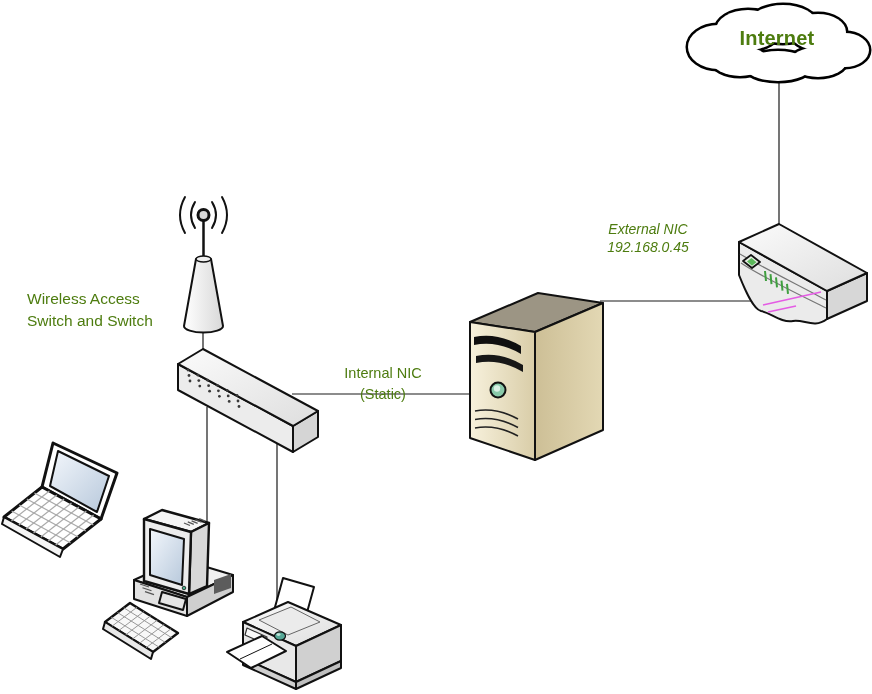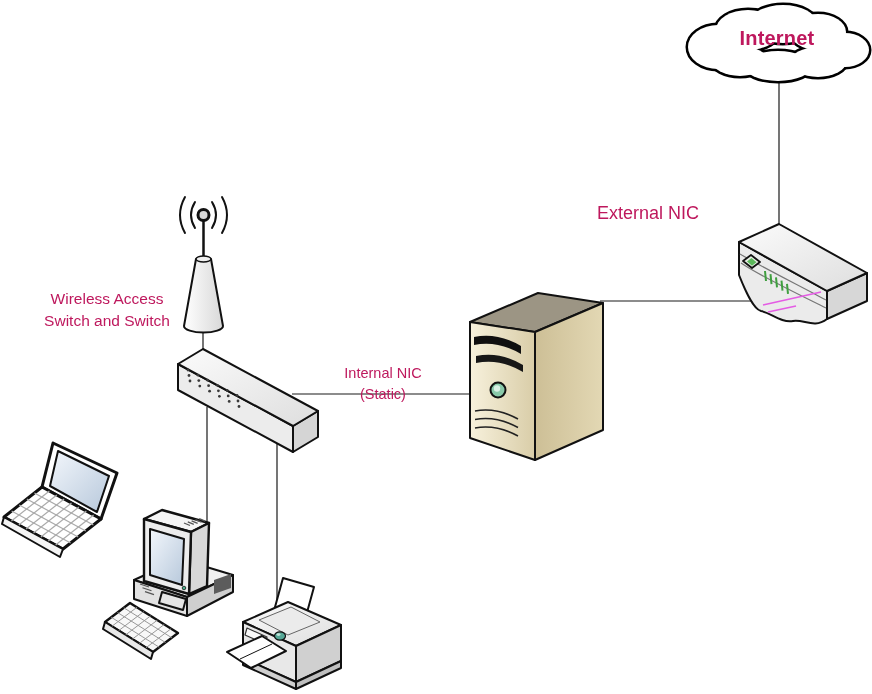--- a/index.html
+++ b/index.html
@@ -1,29 +1,29 @@
 <!DOCTYPE html>
 <html><head>
 <meta charset="utf-8">
 <style>
   html,body{margin:0;padding:0;background:#fff;}
   .stage{
     position:relative;width:872px;height:694px;background:#ffffff;overflow:hidden;
     font-family:"Liberation Sans", sans-serif;color:#1c1c1c;
   }
   .stage svg{position:absolute;left:0;top:0;}
-  .lbl{position:absolute;color:#be185d;}
+  .lbl{position:absolute;color:#4d7c0f;}
   .lbl div{white-space:nowrap;}
   .lbl-internet{left:692px;top:27px;width:170px;text-align:center;
     font-size:20px;font-weight:bold;line-height:23px;letter-spacing:.2px;}
-  .lbl-external{left:573px;top:204px;width:150px;text-align:center;
-    font-size:18px;line-height:18px;}
+  .lbl-external{left:573px;top:220px;width:150px;text-align:center;
+    font-size:14px;line-height:18px;font-style:italic;}
   .lbl-internal{left:308px;top:318px;width:150px;text-align:center;
     font-size:14.5px;line-height:21px;margin-top:45px;}
-  .lbl-wap{left:27px;top:288px;width:160px;text-align:center;
+  .lbl-wap{left:27px;top:288px;width:160px;text-align:left;
     font-size:15.5px;line-height:22px;}
 </style>
 </head>
 <body>
 
 <div class="stage">
 
 <svg width="872" height="694" viewBox="0 0 872 694">
   <defs>
     <linearGradient id="gSrvFront" x1="0" y1="0" x2="1" y2="0">
@@ -244,20 +244,21 @@
     <line x1="240" y1="659" x2="272" y2="644" stroke="#111" stroke-width="1"></line>
   </g>
 </svg>
 
 <div class="lbl lbl-internet">
   <div>Internet</div>
 </div>
 
 <div class="lbl lbl-external">
   <div>External NIC</div>
+  <div>192.168.0.45</div>
 </div>
 
 <div class="lbl lbl-internal">
   <div>Internal NIC</div>
   <div>(Static)</div>
 </div>
 
 <div class="lbl lbl-wap">
   <div>Wireless Access</div>
   <div>Switch and Switch</div>

